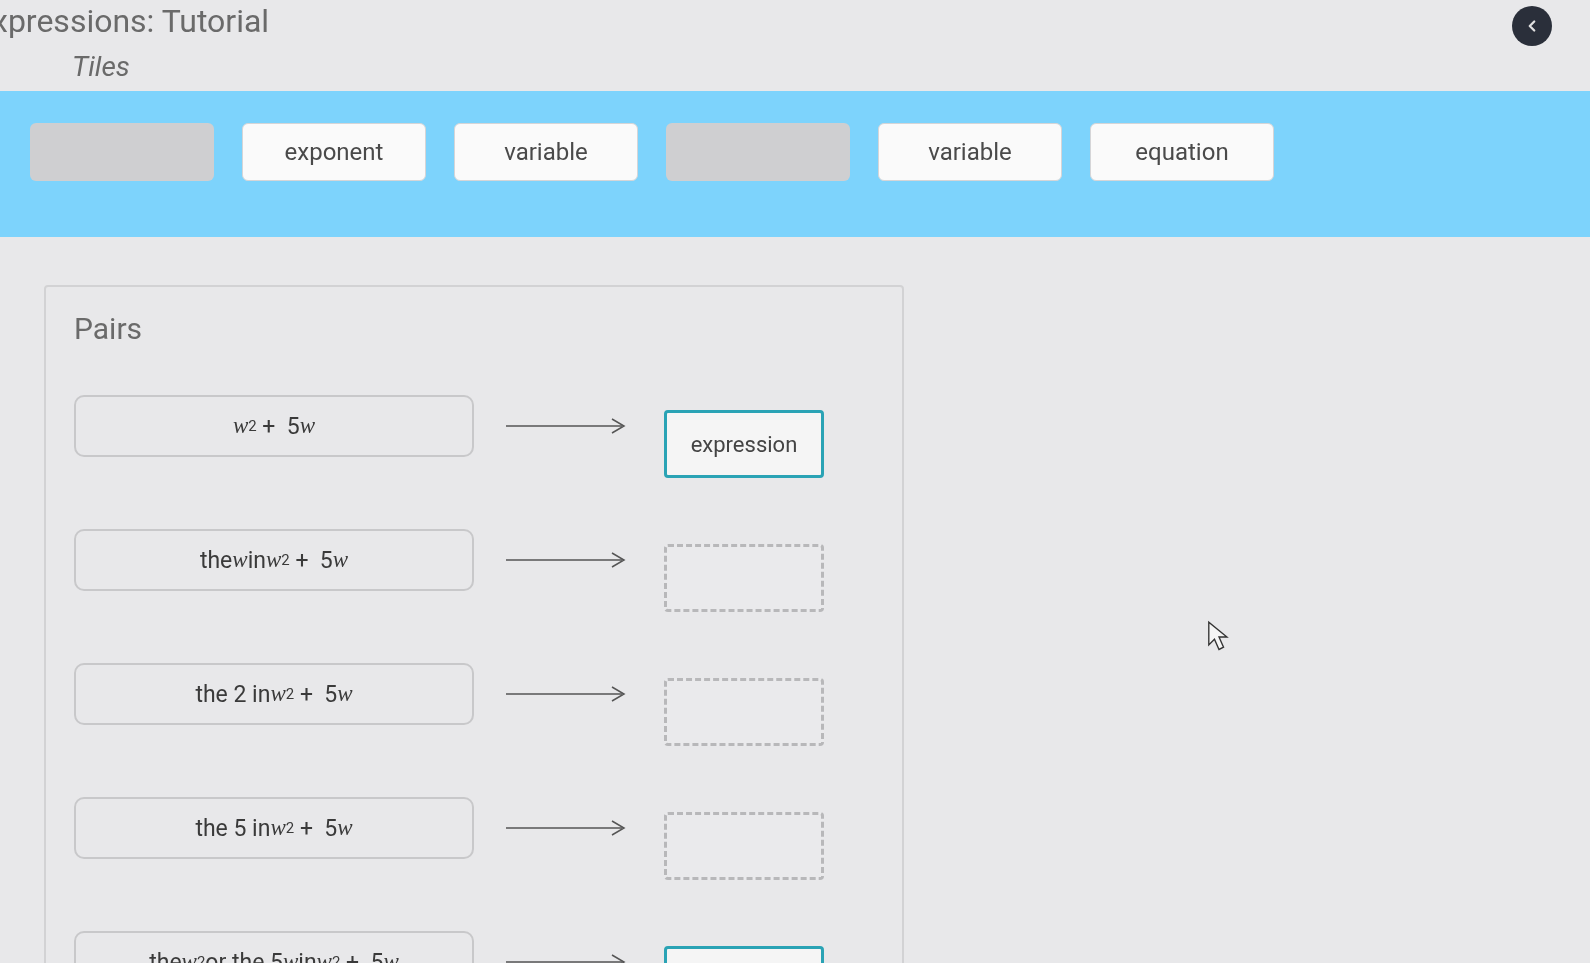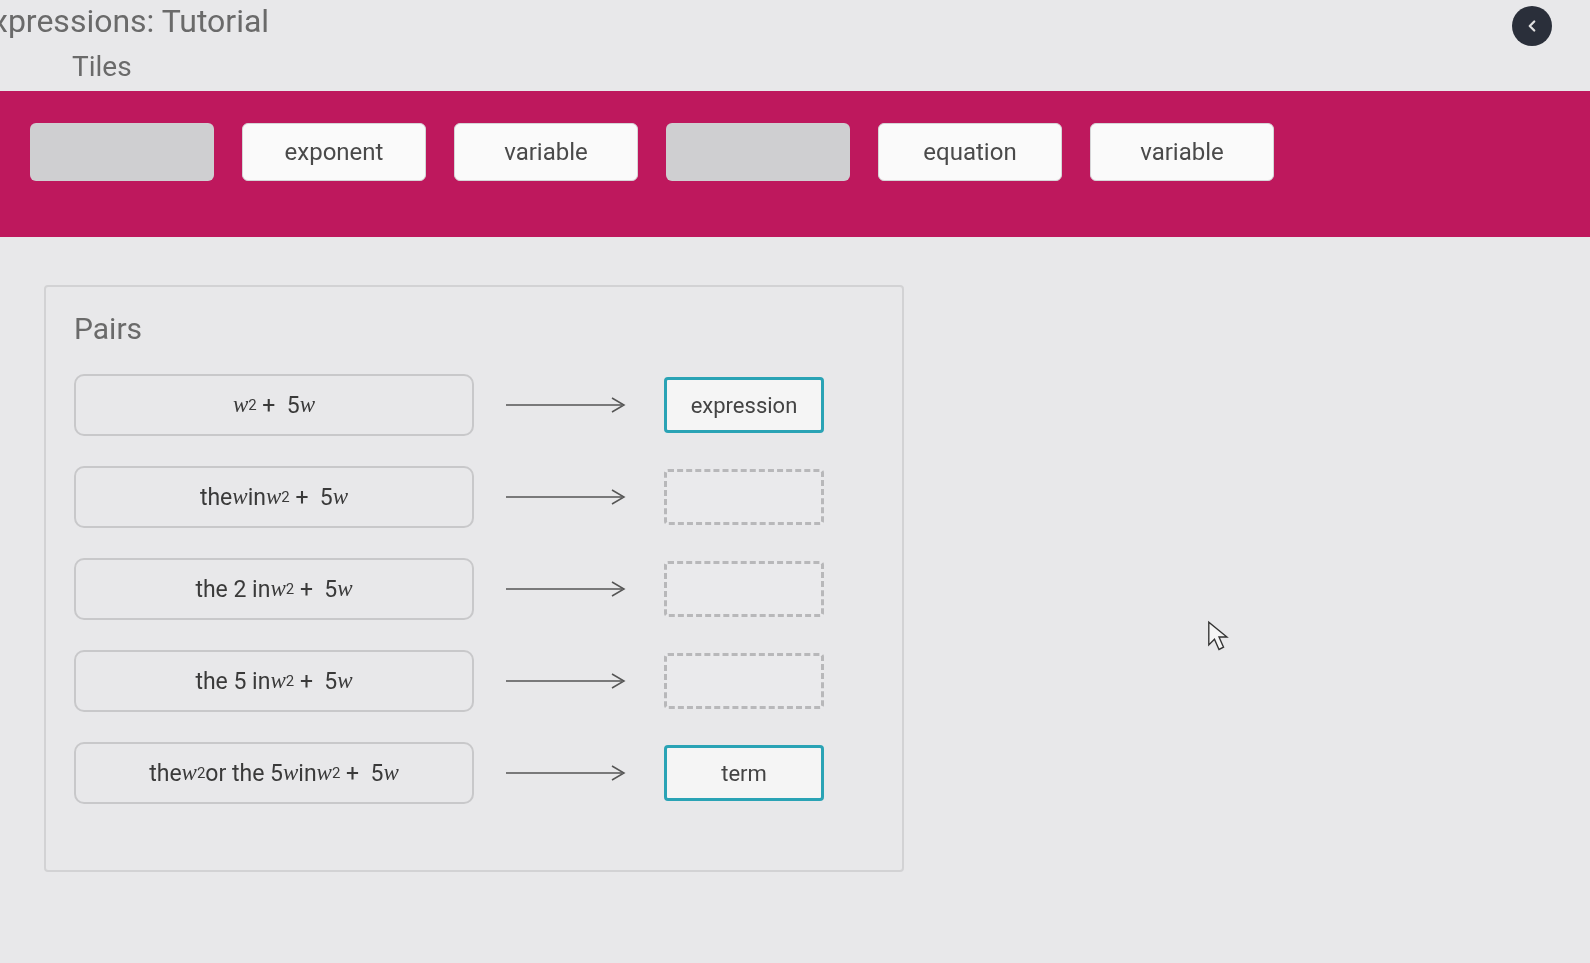--- a/index.html
+++ b/index.html
@@ -17,23 +17,24 @@
       font-weight: 400;
       padding: 2px 0 6px 0;
       margin-left: -8px;
     }
     .tiles-label {
       font-size: 28px;
       color: #6a6a6a;
       font-weight: 400;
       margin-left: 72px;
       margin-top: 4px;
+      font-style: italic;
     }
     .tiles-bar {
-      background: #be185d;
+      background: #7dd3fc;
       margin-top: 8px;
       padding: 32px 30px 56px 30px;
       display: flex;
       gap: 28px;
       align-items: center;
     }
     .tile-slot {
       width: 184px;
       height: 58px;
       background: #cfcfd1;
@@ -84,26 +85,27 @@
       background: #e8e8ea;
     }
     .arrow-wrap {
       width: 190px;
       display: flex;
       justify-content: center;
     }
     .arrow-svg { width: 130px; height: 20px; }
     .target {
       width: 160px;
-      height: 56px;
+      height: 68px;
       display: flex;
       align-items: center;
       justify-content: center;
       font-size: 22px;
       border-radius: 4px;
+      margin-top: 36px;
     }
     .target-filled {
       border: 3px solid #2aa3b5;
       color: #444;
       background: #f5f5f5;
     }
     .target-empty {
       border: 3px dashed #b8b8ba;
       background: #eaeaec;
     }
@@ -140,22 +142,22 @@
   </svg>
 </div>
 
 <div class="tiles-label">Tiles</div>
 
 <div class="tiles-bar" id="tiles-bar">
     <div class="tile-slot"></div>
     <div class="tile">exponent</div>
     <div class="tile">variable</div>
     <div class="tile-slot"></div>
+    <div class="tile">variable</div>
     <div class="tile">equation</div>
-    <div class="tile">variable</div>
   </div>
 
 <div class="pairs-panel">
   <div class="pairs-title">Pairs</div>
   <div id="pairs-rows">
       <div class="pair-row">
         <div class="prompt-box"><span class="math">w</span><sup>2</sup> &nbsp;+&nbsp; 5<span class="math">w</span></div>
         <div class="arrow-wrap">
           <svg class="arrow-svg" viewBox="0 0 130 20">
             <line x1="2" y1="10" x2="118" y2="10" stroke="#555" stroke-width="1.5"></line>

